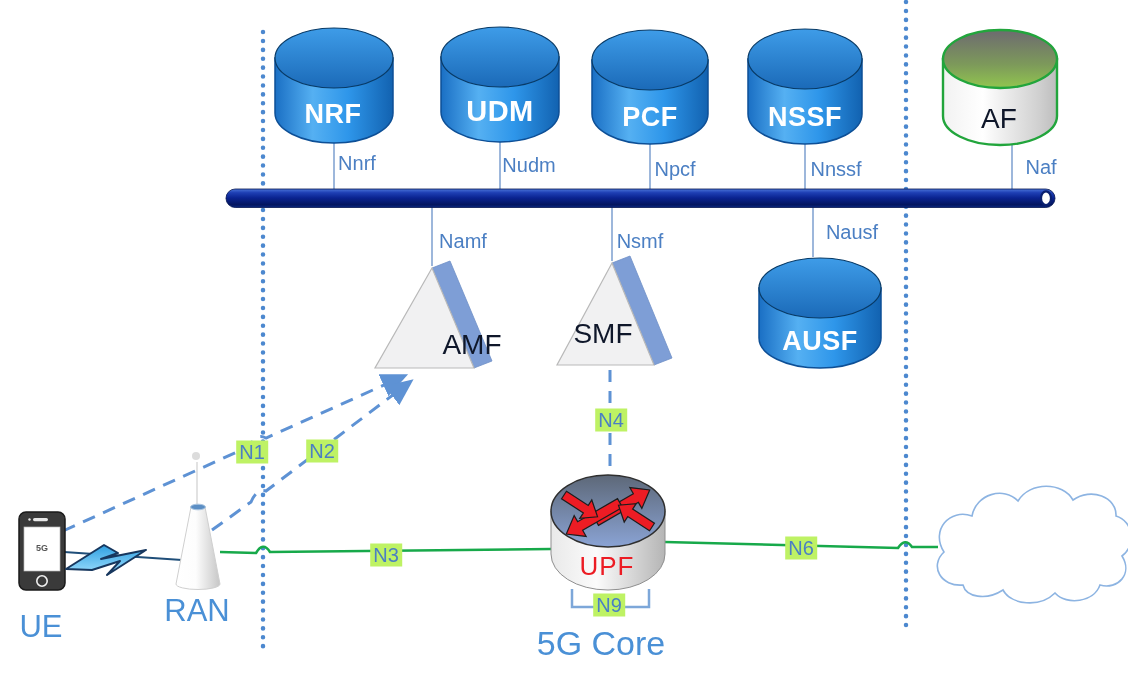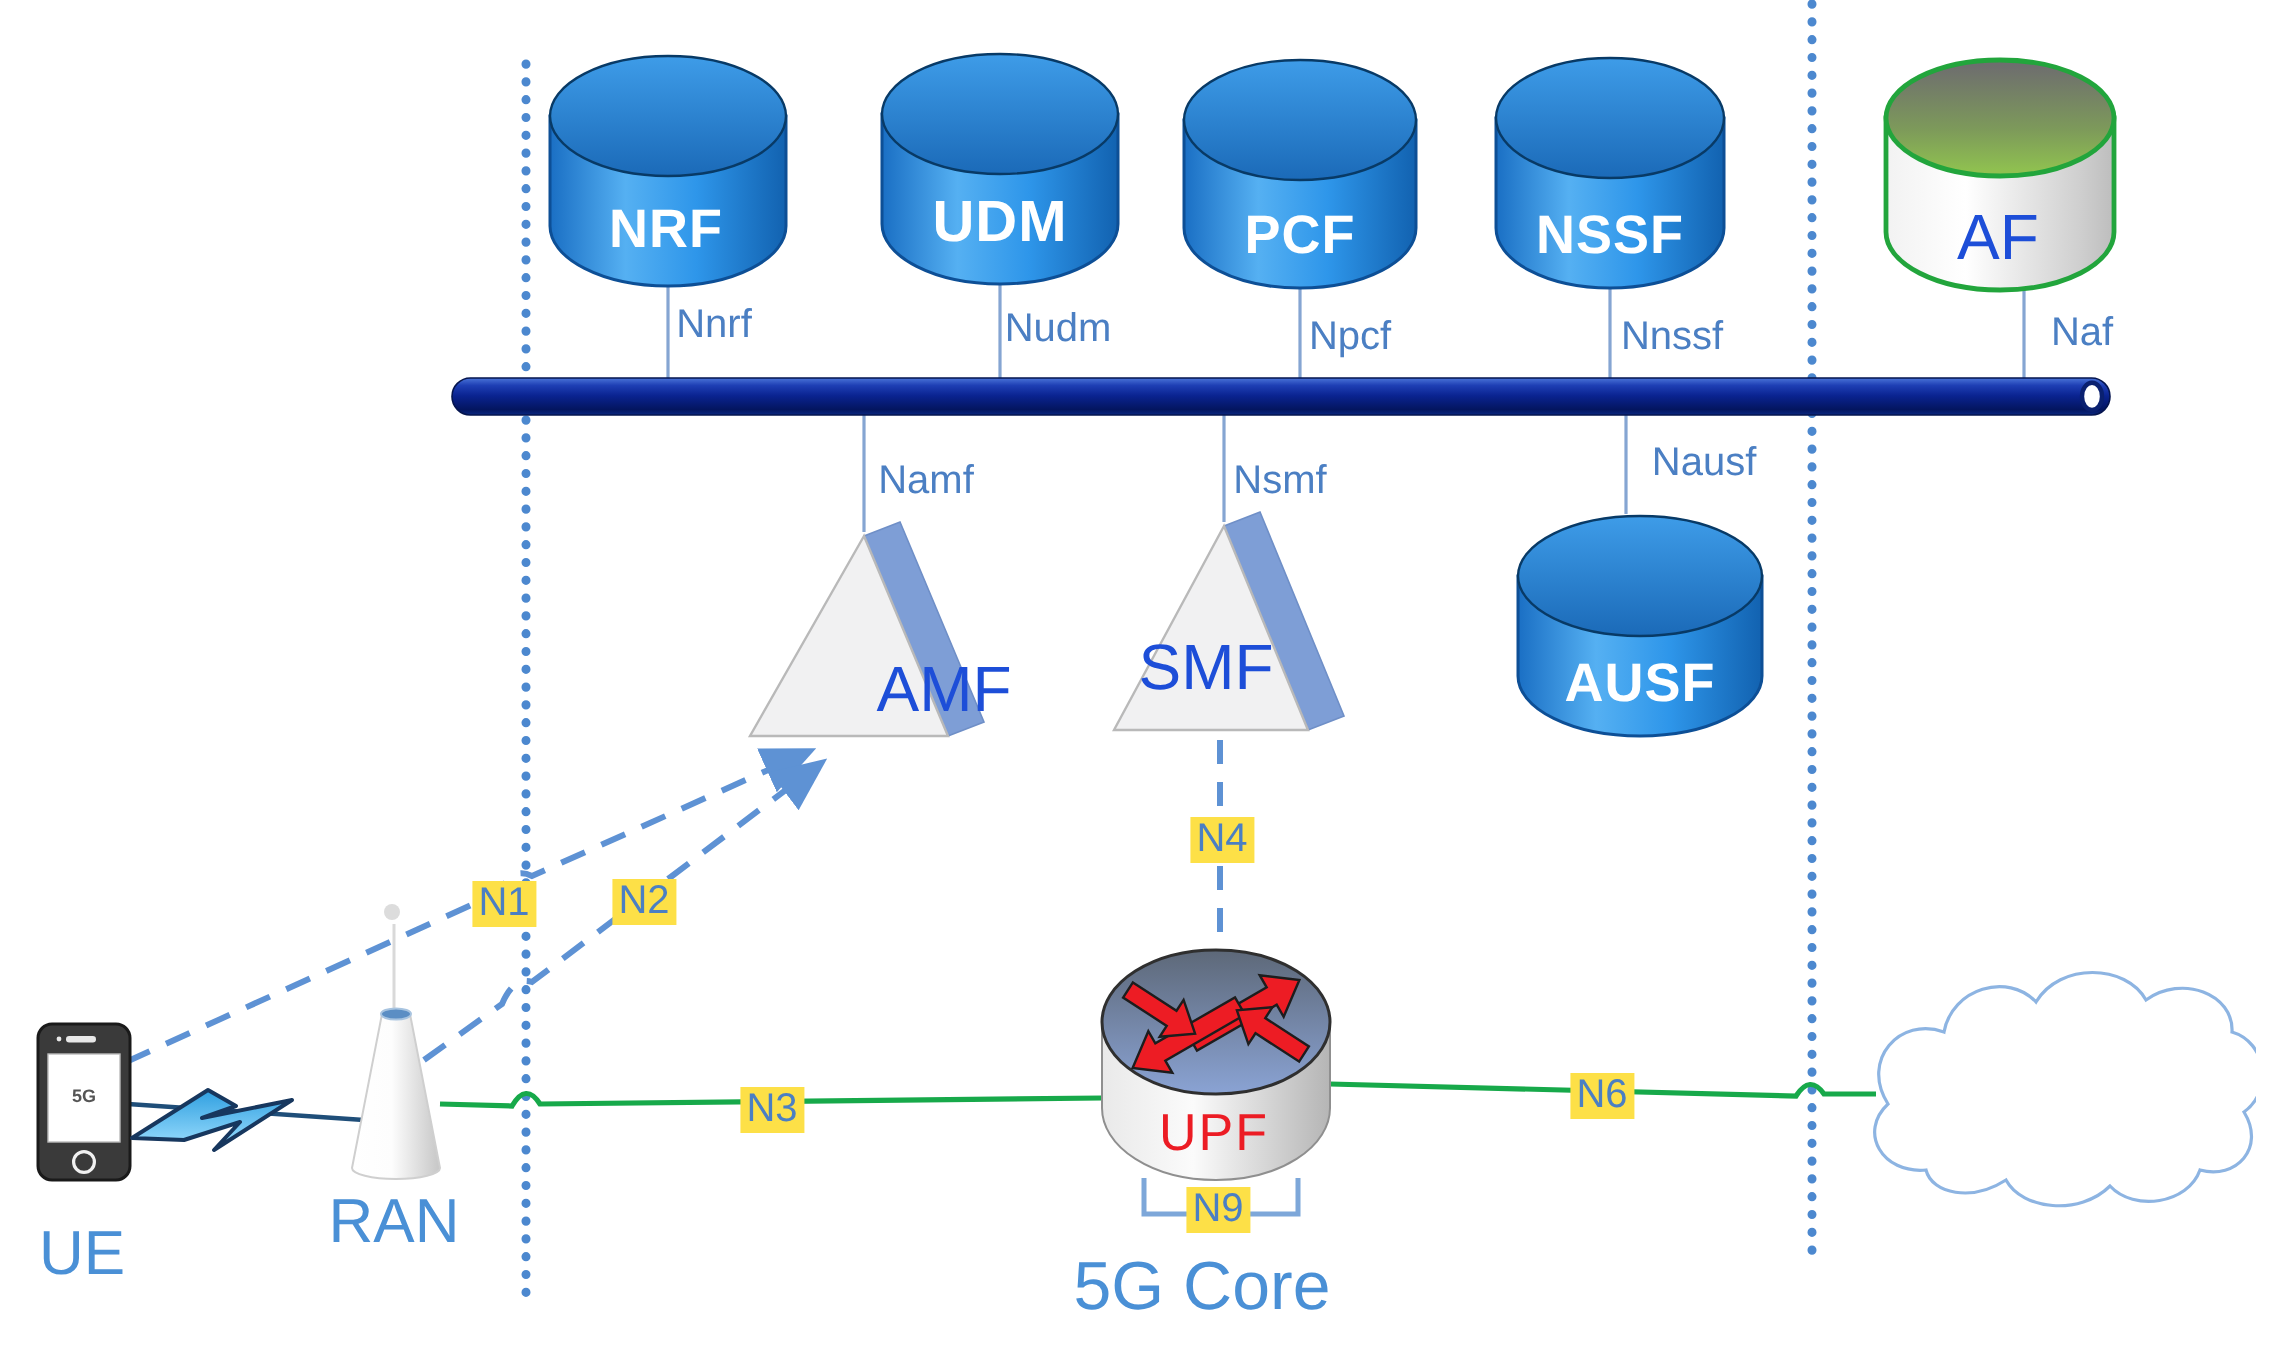--- a/index.html
+++ b/index.html
@@ -1,24 +1,24 @@
 <!DOCTYPE html>
 <html><head>
 <meta charset="utf-8">
 <style>
   html,body{margin:0;padding:0;background:#fff;}
   .stage{position:relative;width:1128px;height:686px;background:#fff;overflow:hidden;
          font-family:"Liberation Sans",sans-serif;}
   .stage svg{position:absolute;left:0;top:0;}
   .lbl{position:absolute;transform:translate(-50%,-50%);white-space:nowrap;line-height:1.15;}
   .if{font-size:20px;color:#4b7fc3;}
-  .bg{background:#fde047;padding:0 3px;}
+  .bg{background:#bef264;padding:0 3px;}
   .cyl{font-size:27px;font-weight:bold;color:#ffffff;letter-spacing:.5px;}
   .cyl-big{font-size:29px;}
-  .tri{font-size:32px;color:#1d4ed8;}
+  .tri{font-size:28px;color:#0f172a;}
   .red{font-size:26px;color:#ec1c24;letter-spacing:1px;}
   .big{font-size:31px;color:#4a90d6;}
   .dn{font-size:28px;color:#4a90d6;}
   .core{font-size:34px;color:#4a90d6;}
   .screen5g{font-size:9px;font-weight:bold;color:#555;}
 </style>
 </head>
 <body>
 
 <div class="stage">

